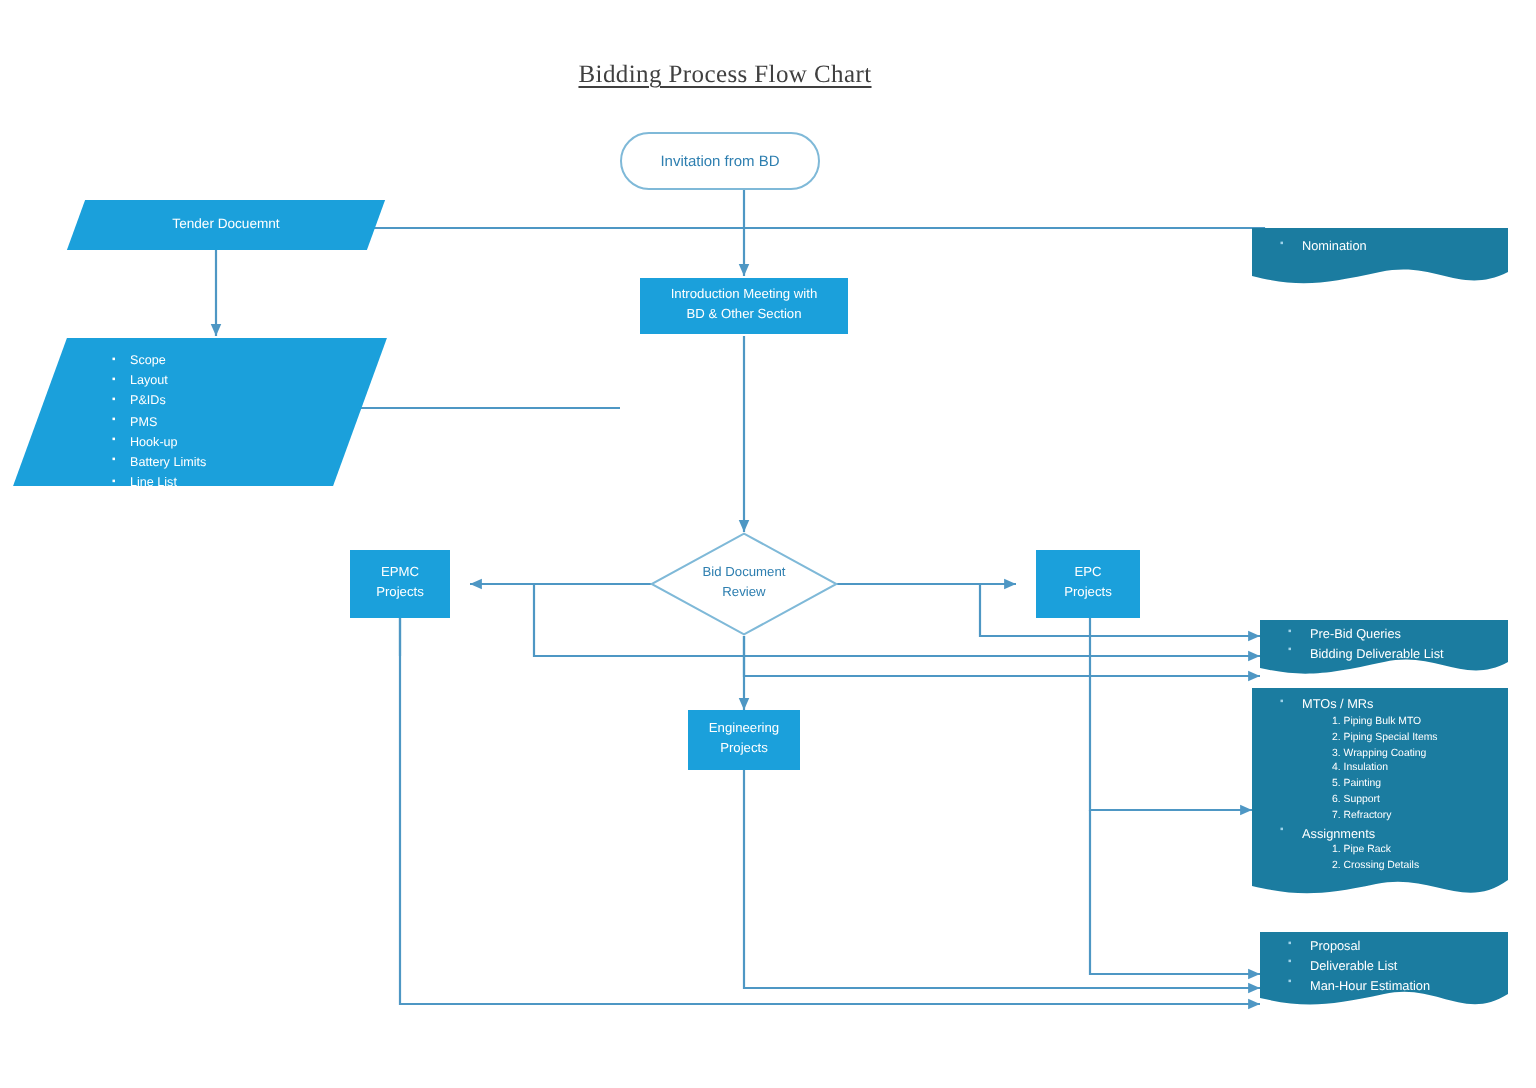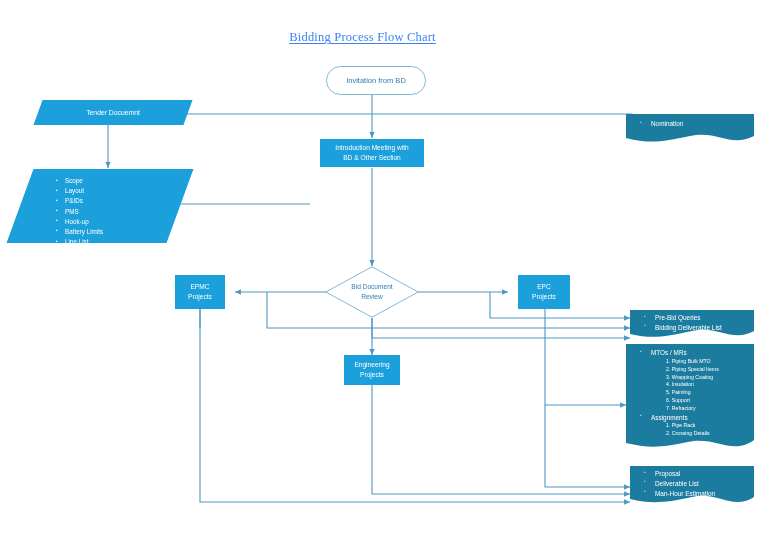--- a/index.html
+++ b/index.html
@@ -6,21 +6,21 @@
   body{width:768px;height:544px;position:relative;overflow:hidden;
        font-family:"Liberation Sans","DejaVu Sans",sans-serif;}
   #canvas{position:absolute;left:0;top:0;width:768px;height:544px;}
   svg.wires{position:absolute;left:0;top:0;width:768px;height:544px;pointer-events:none;}
 
   .node{position:absolute;box-sizing:border-box;}
 
   
   #title{position:absolute;left:0;top:30px;width:725px;text-align:center;
          font-family:"Liberation Serif","DejaVu Serif",serif;
-         font-size:12.5px;color:#3b82f6;text-decoration:underline;
+         font-size:12.5px;color:#404040;text-decoration:underline;
          text-underline-offset:2px;letter-spacing:.2px;}
 
   
   .terminator{border:1px solid #7FB9D8;border-radius:40px;background:#ffffff;
     color:#2E7FB0;font-size:7.5px;display:flex;align-items:center;justify-content:center;}
 
   
   .process{background:#1BA0DB;color:#ffffff;font-size:6.6px;line-height:1.45;
     display:flex;align-items:center;justify-content:center;text-align:center;
     padding:2px 3px;}
@@ -95,21 +95,21 @@
       <path d="M490,292 L490,318 L630,318" marker-end="url(#ar)"></path>
 
       <path d="M545,309 L545,405 L626,405" marker-end="url(#ar)"></path>
 
       <path d="M545,405 L545,487 L630,487" marker-end="url(#ar)"></path>
 
       <path d="M372,385 L372,494 L630,494" marker-end="url(#ar)"></path>
     </g>
   </svg>
 
-  <div class="node terminator" style="left:326px;top:66px;width:100px;height:29px;">
+  <div class="node terminator" style="left:310px;top:66px;width:100px;height:29px;">
     <span>Invitation from BD</span>
   </div>
 
   <div class="para single" style="left:38px;top:100px;width:150px;height:25px;">
     <div class="skew"></div>
     <div class="ptext">Tender Docuemnt</div>
   </div>
 
   <div class="doc" style="left:626px;top:114px;width:128px;height:30px;">
     <svg class="docbg" viewBox="0 0 128 30" preserveAspectRatio="none">

